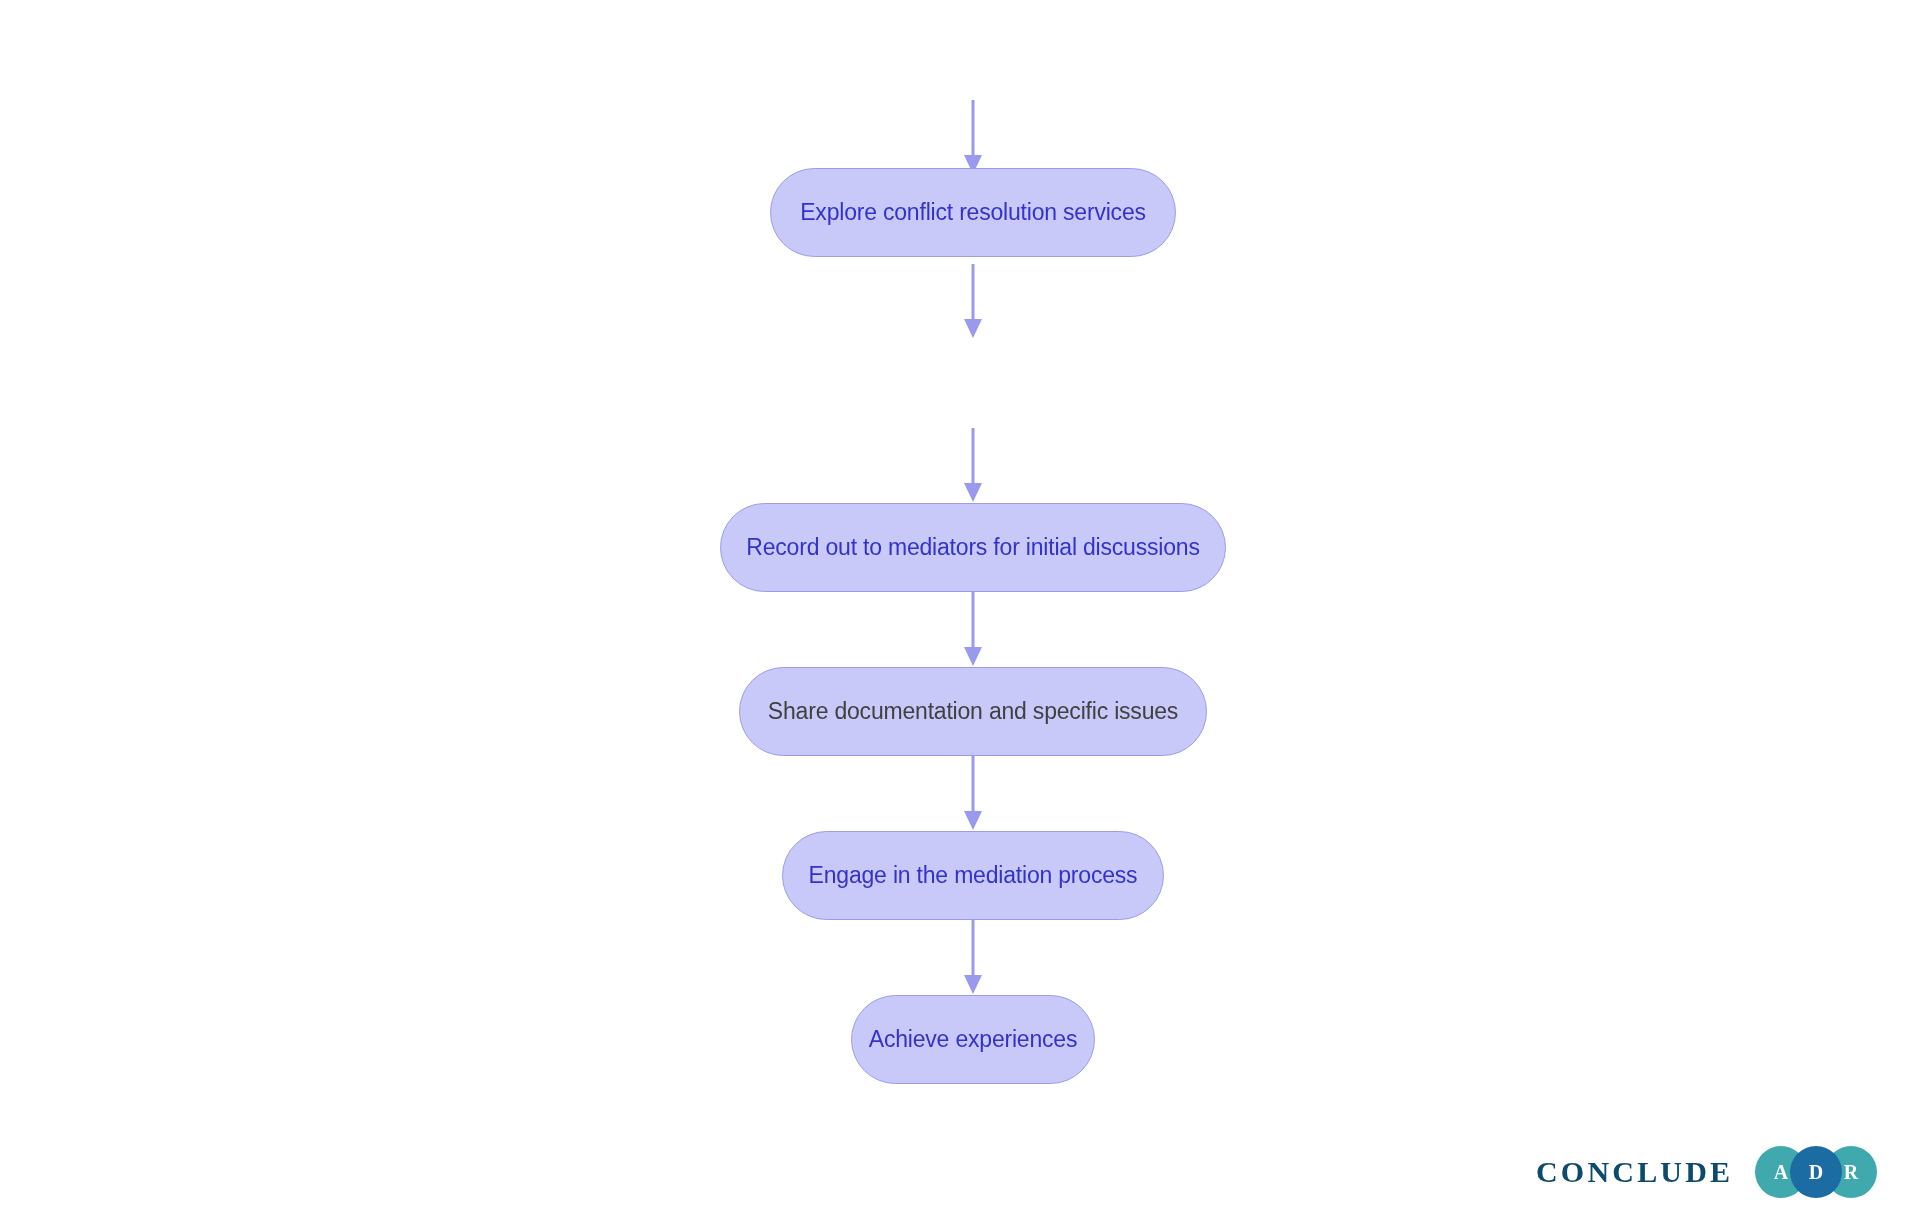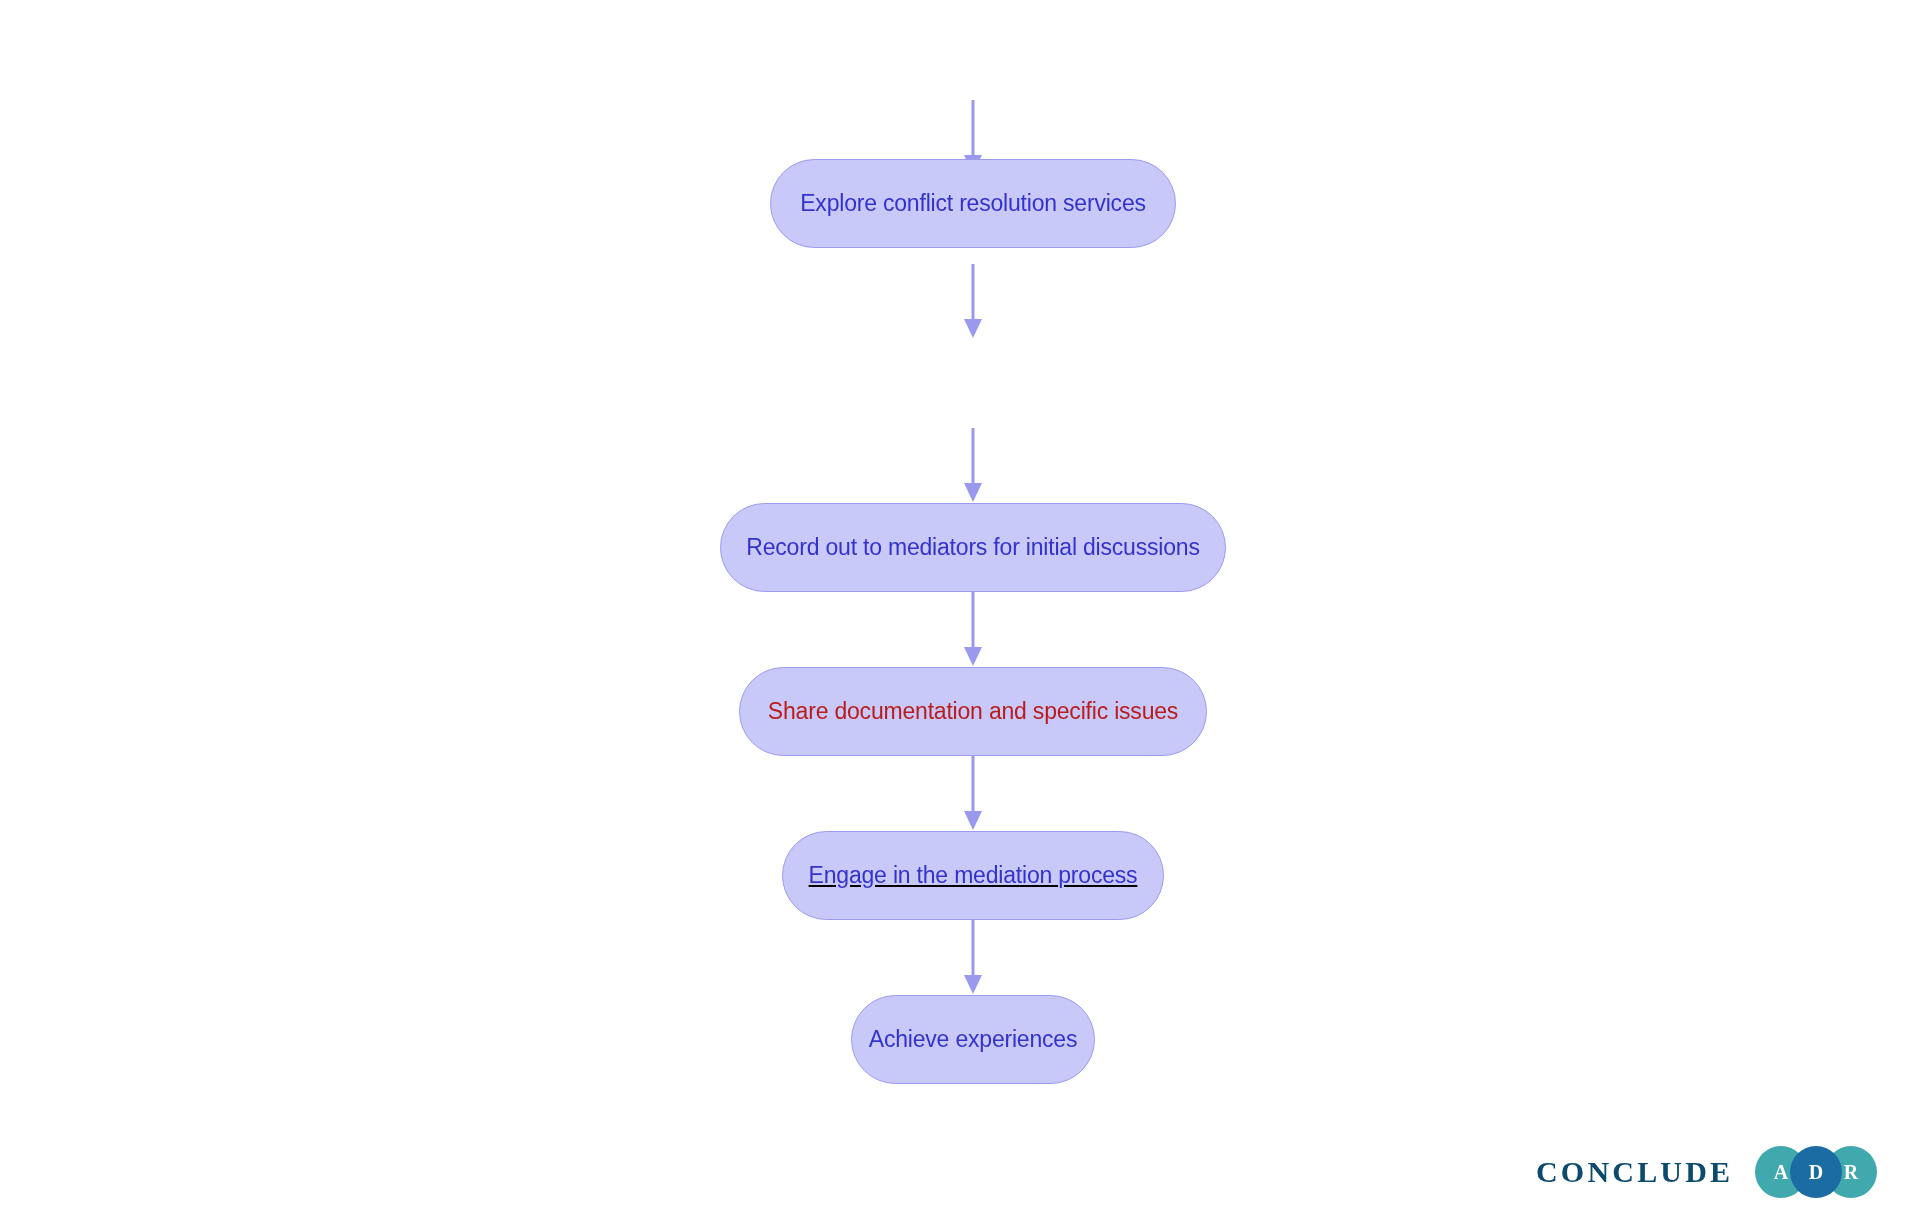--- a/index.html
+++ b/index.html
@@ -140,30 +140,30 @@
         <div class="conn-head" style="top: 55px; border-top-color: rgb(153, 153, 238);"></div>
       </div>
       <div class="connector" style="left: 973px; top: 756px; height: 74px;">
         <div class="conn-line" style="height: 57px; background: rgb(153, 153, 238);"></div>
         <div class="conn-head" style="top: 55px; border-top-color: rgb(153, 153, 238);"></div>
       </div>
       <div class="connector" style="left: 973px; top: 920px; height: 74px;">
         <div class="conn-line" style="height: 57px; background: rgb(153, 153, 238);"></div>
         <div class="conn-head" style="top: 55px; border-top-color: rgb(153, 153, 238);"></div>
       </div>
-      <div class="node" style="left: 973px; top: 159px; width: 406px; height: 89px; background: rgb(201, 201, 249); border-color: rgb(155, 155, 238); border-radius: 44.5px;">
+      <div class="node" style="left: 973px; top: 168px; width: 406px; height: 89px; background: rgb(201, 201, 249); border-color: rgb(155, 155, 238); border-radius: 44.5px;">
         <div class="node-label" style="color: rgb(51, 51, 204);">Explore conflict resolution services</div>
       </div>
       <div class="node" style="left: 973px; top: 502.5px; width: 506px; height: 89px; background: rgb(201, 201, 249); border-color: rgb(155, 155, 238); border-radius: 44.5px;">
         <div class="node-label" style="color: rgb(51, 51, 204);">Record out to mediators for initial discussions</div>
       </div>
       <div class="node" style="left: 973px; top: 666.5px; width: 468px; height: 89px; background: rgb(201, 201, 249); border-color: rgb(155, 155, 238); border-radius: 44.5px;">
-        <div class="node-label" style="color: #b91c1c;">Share documentation and specific issues</div>
+        <div class="node-label" style="color: #404040;">Share documentation and specific issues</div>
       </div>
-      <div class="node" style="left: 973px; top: 830.5px; width: 382px; height: 89px; background: rgb(201, 201, 249); border-color: rgb(155, 155, 238); border-radius: 44.5px; text-decoration: underline;">
+      <div class="node" style="left: 973px; top: 830.5px; width: 382px; height: 89px; background: rgb(201, 201, 249); border-color: rgb(155, 155, 238); border-radius: 44.5px;">
         <div class="node-label" style="color: rgb(51, 51, 204);">Engage in the mediation process</div>
       </div>
       <div class="node" style="left: 973px; top: 994.5px; width: 244px; height: 89px; background: rgb(201, 201, 249); border-color: rgb(155, 155, 238); border-radius: 44.5px;">
         <div class="node-label" style="color: rgb(51, 51, 204);">Achieve experiences</div>
       </div>
     </div>
 
   <div id="brand">
     <div id="brand-word" style="color: #0c4a6e;">CONCLUDE</div>
     <div id="brand-marks">

